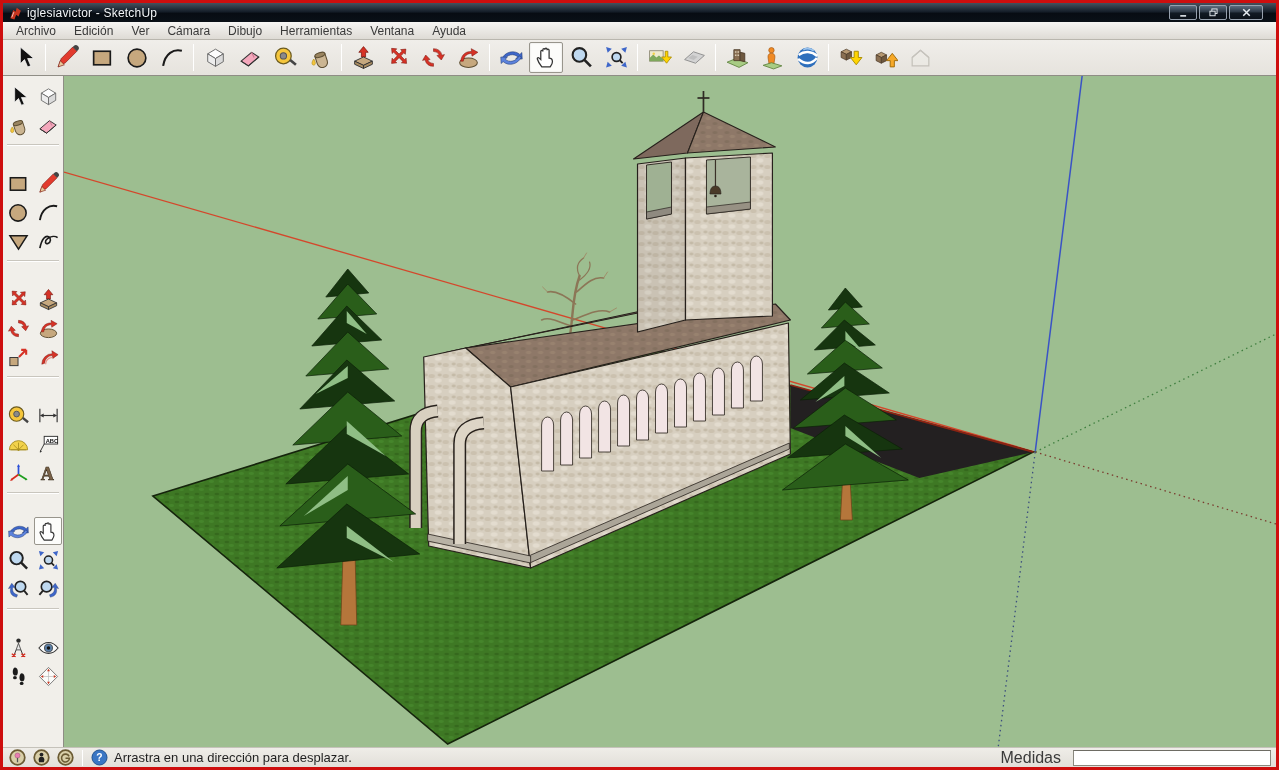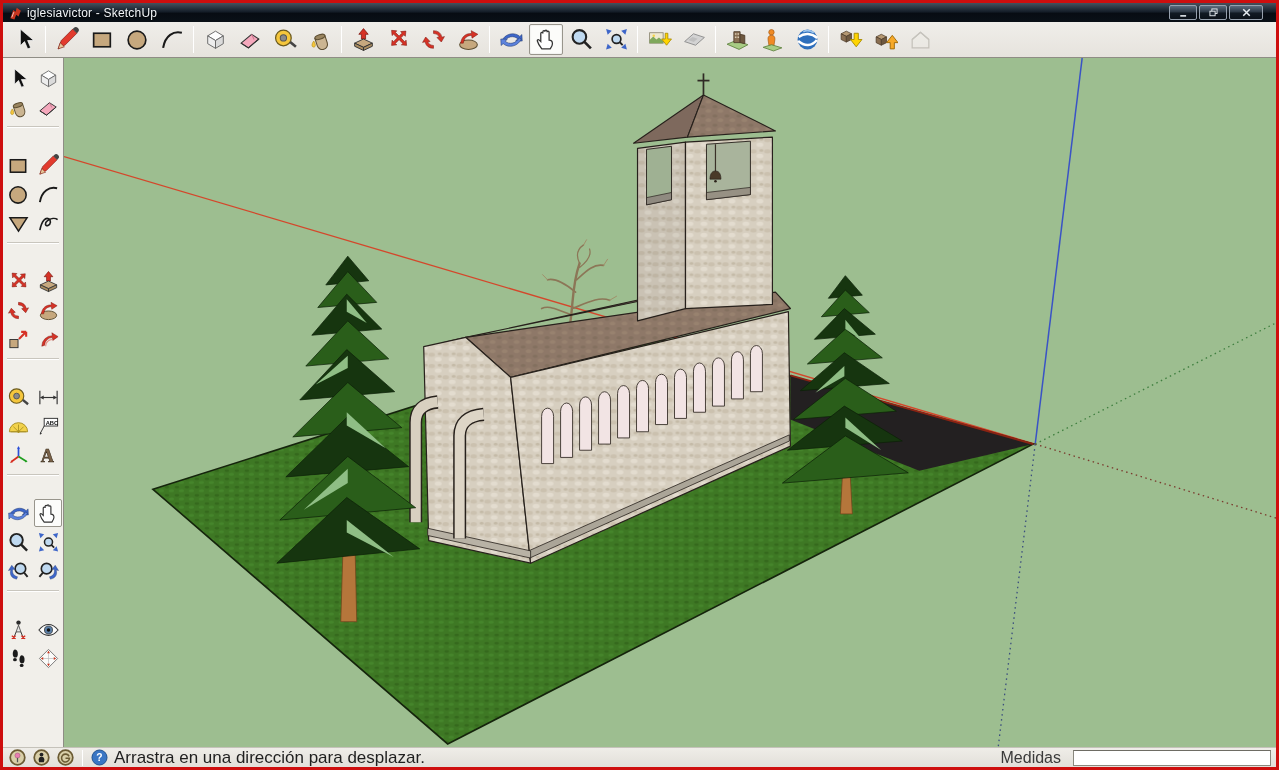--- a/index.html
+++ b/index.html
@@ -43,21 +43,21 @@
 
   .viewport { flex:1; position:relative; background:#9DBE90; min-width:0; }
   .viewport svg.scene { width:100%; height:100%; display:block; }
 
   
   .statusbar { height:20px; flex:0 0 20px; display:flex; align-items:center; padding:0 5px; gap:5px;
     background:linear-gradient(#EFEDE8, #E2DFD9); border-top:1px solid #C5C2BA; }
   .sb-icon { width:19px; height:19px; cursor:pointer; }
   .sb-icon svg { width:19px; height:19px; display:block; }
   .sb-sep { width:1px; height:16px; background:#B5B2AA; border-right:1px solid #FFF; margin:0 2px; }
-  .hint { font-size:17px; color:#1F1F1F;text-align:center; }
+  .hint { font-size:13px; color:#1F1F1F;text-align:center; }
   .measure-label { margin-left:auto; font-size:16px; color:#3A3A3A; padding-right:7px; }
   .measure-input { width:198px; height:16px; border:1px solid #8A887E; border-top-color:#6E6C64; background:#FFF; font-size:11px; padding:0 3px; font-family:"Liberation Sans",sans-serif; }
 </style>
 </head>
 <body>
 
 <div class="window">
 
   <div class="titlebar">
     <span class="app-icon">
@@ -80,20 +80,30 @@
           </svg>
         </span>
       <span class="win-btn close">
           <svg viewBox="0 0 20 20">
             <path d="M5 5l10 10M15 5L5 15" stroke="#E8EDF2" stroke-width="2.2"></path>
           </svg>
         </span>
     </span>
   </div>
 
+  <div class="menubar">
+    <span class="menu-item">Archivo</span>
+    <span class="menu-item">Edición</span>
+    <span class="menu-item">Ver</span>
+    <span class="menu-item">Cámara</span>
+    <span class="menu-item">Dibujo</span>
+    <span class="menu-item">Herramientas</span>
+    <span class="menu-item">Ventana</span>
+    <span class="menu-item">Ayuda</span>
+  </div>
 
   <div class="toolbar-top">
     <button class="tool">
         <svg viewBox="0 0 24 24">
           <path d="M8 2L8 18L12 14L15 21L18 20L15 13L21 13Z" fill="#111" stroke="#FFF" stroke-width="0.7"></path>
         </svg>
       </button>
     <span class="vsep"></span>
     <button class="tool">
         <svg viewBox="0 0 24 24">

